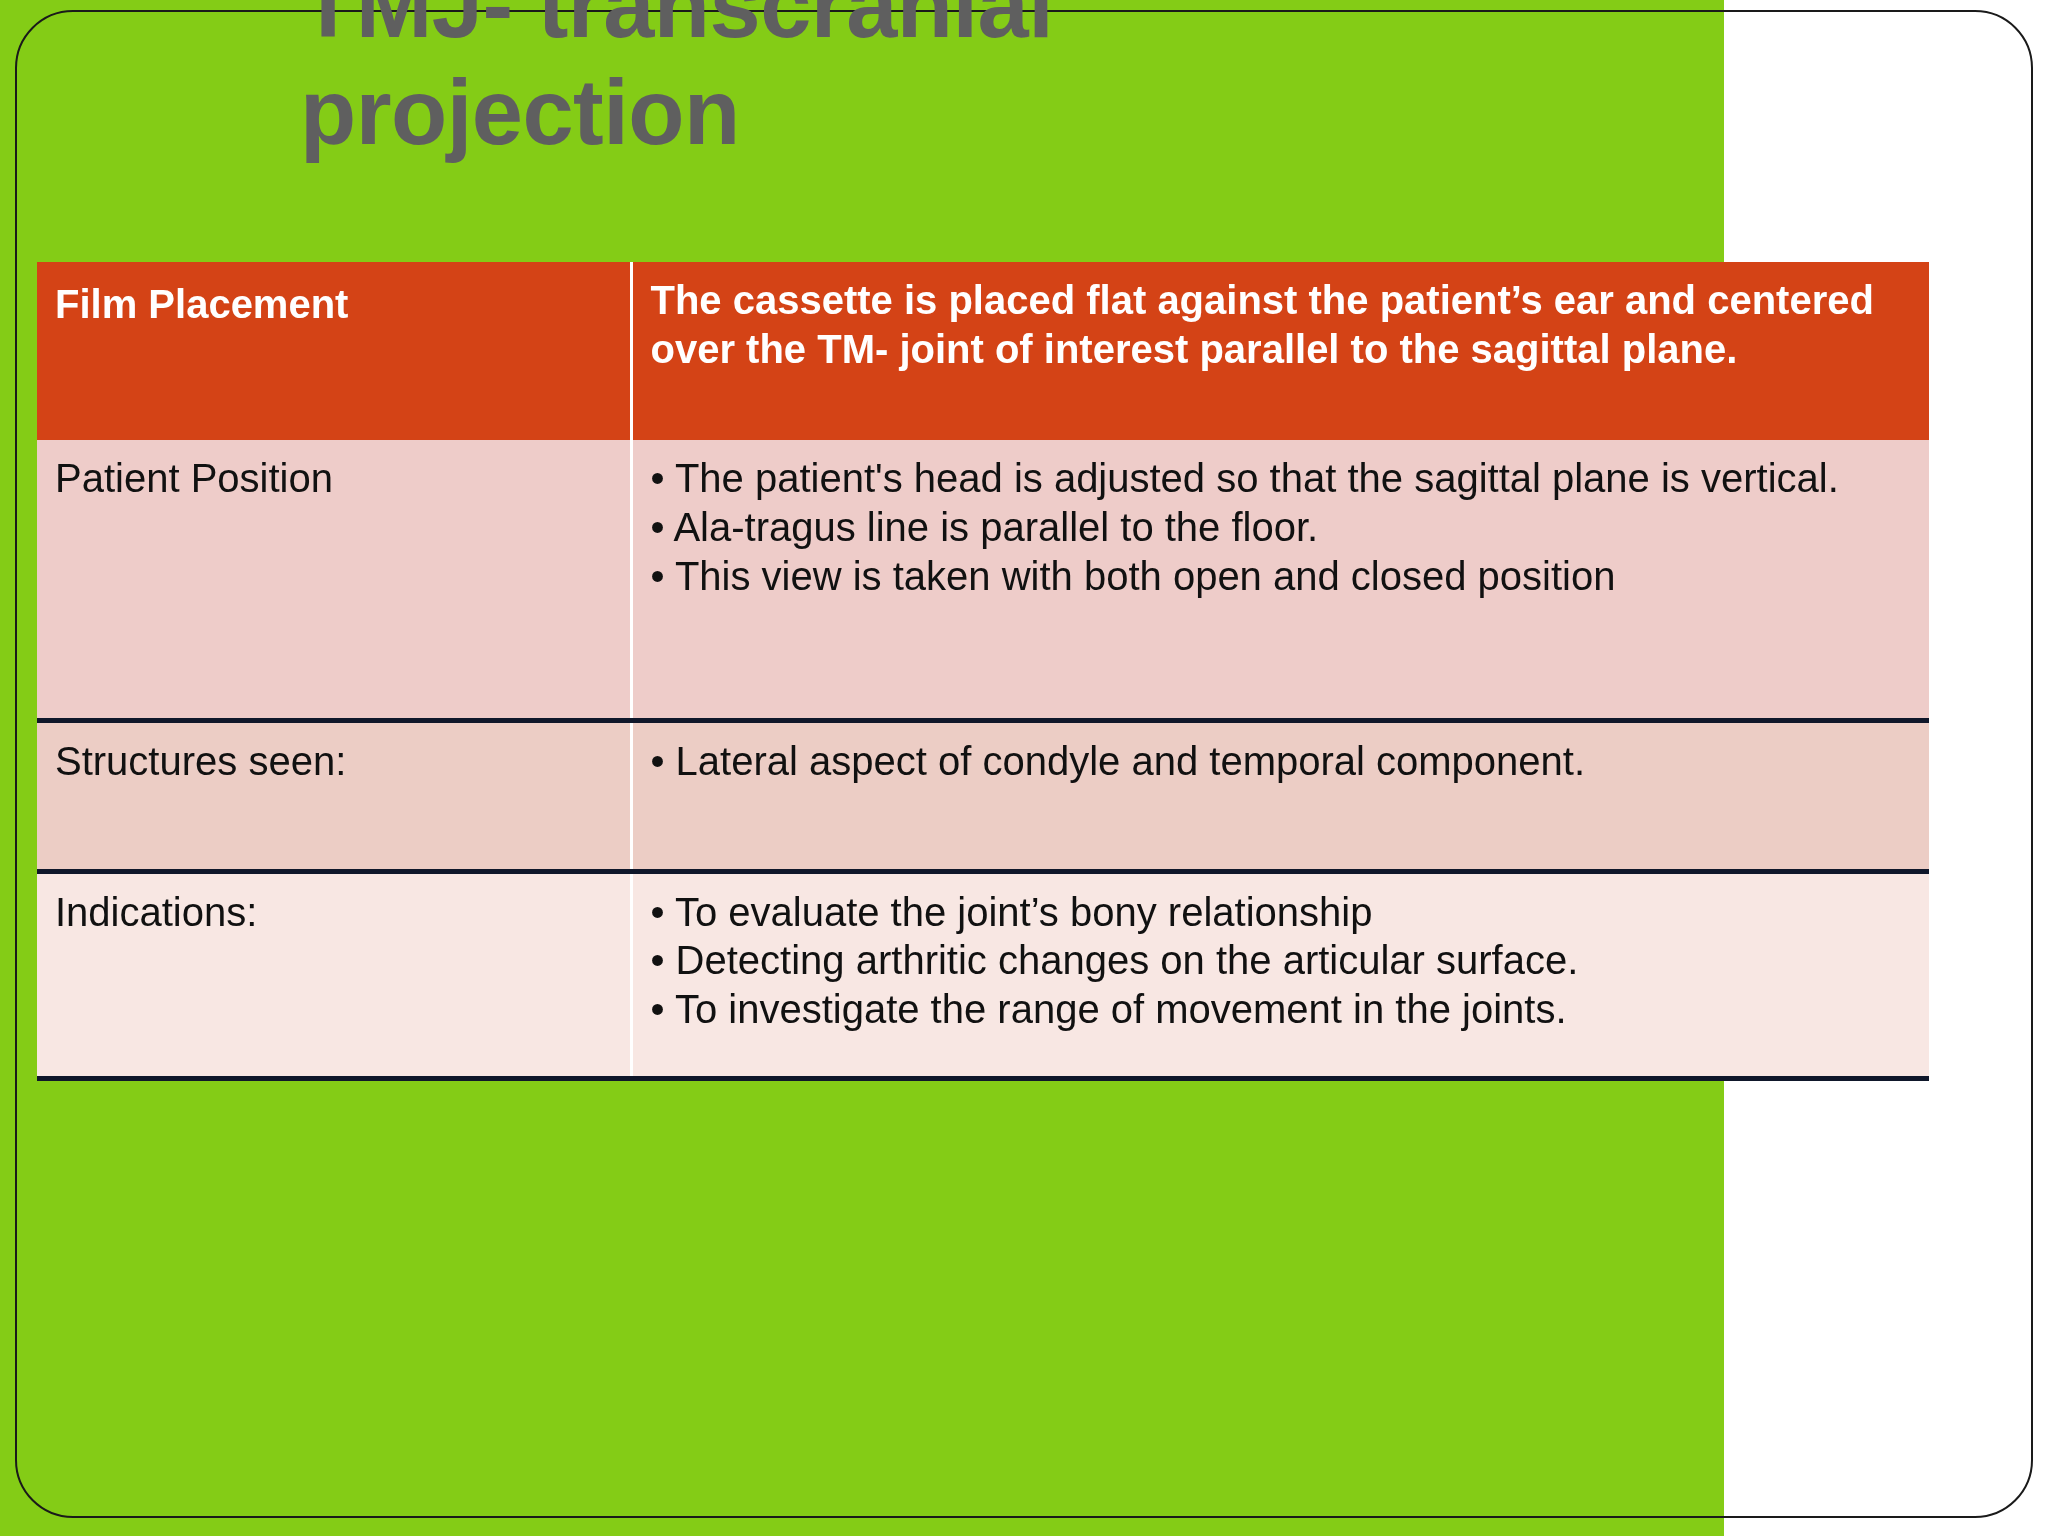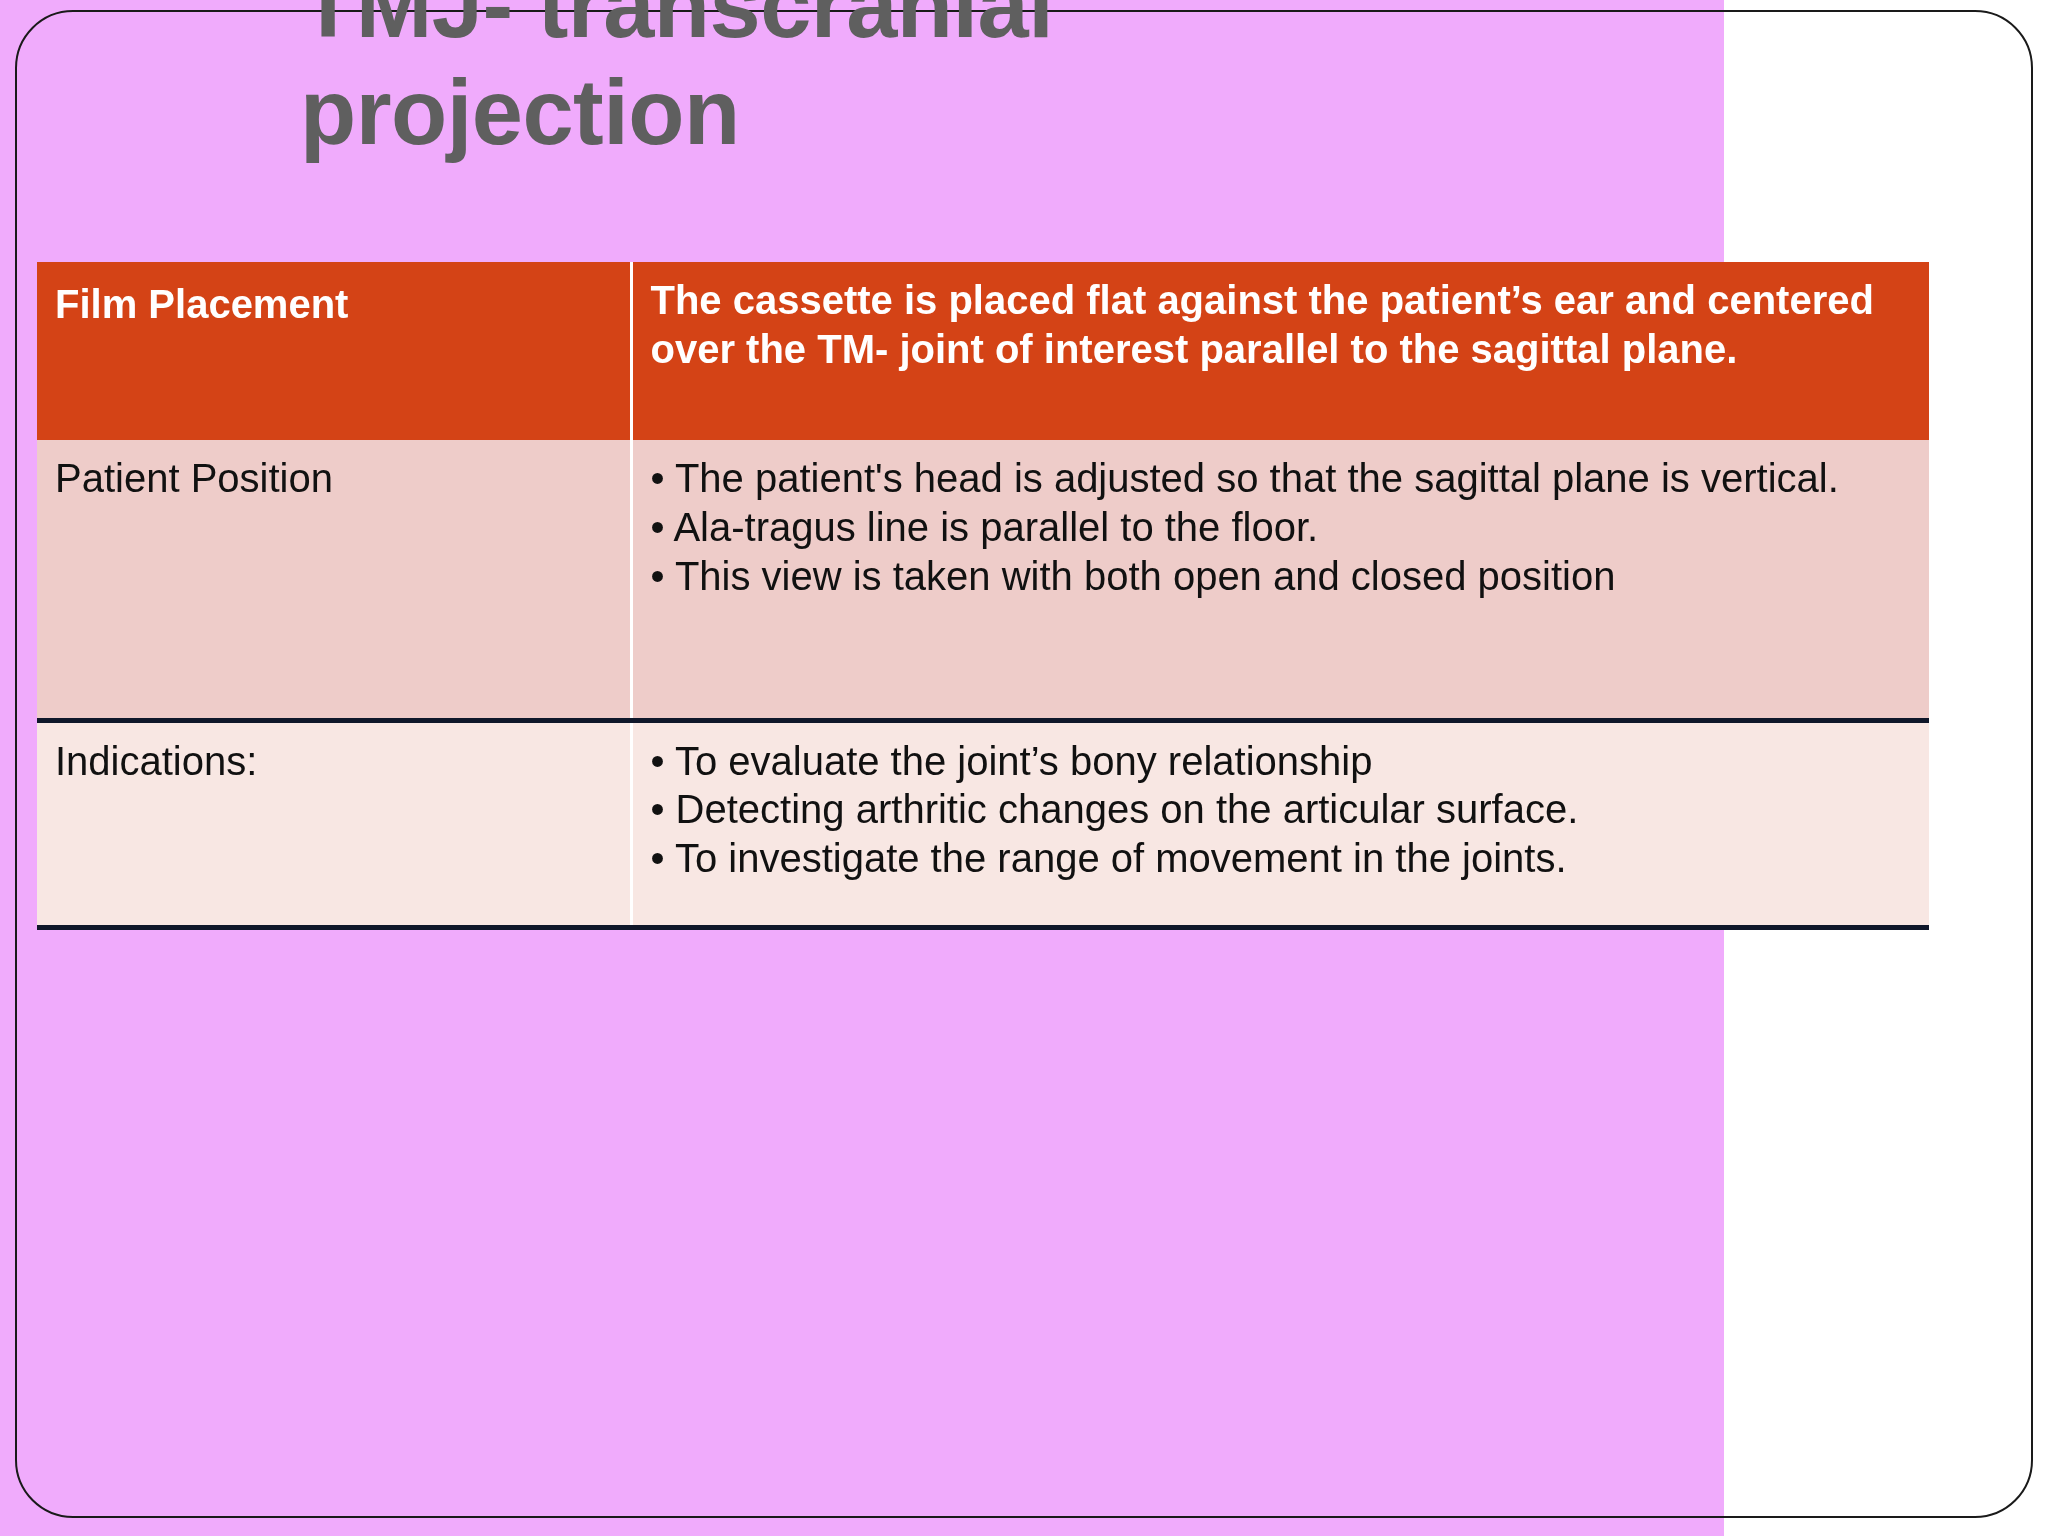--- a/index.html
+++ b/index.html
@@ -12,21 +12,21 @@
     height: 1536px;
     overflow: hidden;
     font-family: "Liberation Sans", sans-serif;
     -webkit-font-smoothing: antialiased;
   }
 
   .slide {
     position: relative;
     width: 1724px;
     height: 1536px;
-    background: #f0abfc;
+    background: #84cc16;
     box-sizing: border-box;
   }
 
   
   .slide-frame {
     position: absolute;
     left: 15px;
     top: 10px;
     width: 2018px;
     height: 1508px;
@@ -128,20 +128,24 @@
       </tr>
 
       <tr class="row-body tone-a h-min">
         <td class="col-label cell-label">Patient Position</td>
         <td class="col-body cell-body">•  The patient's head is adjusted so that the sagittal plane is vertical.
 • Ala-tragus line is parallel to the floor.
 • This view is taken with both open and closed  position</td>
       </tr>
 
 
+      <tr class="row-body tone-c h-ss">
+        <td class="col-label cell-label">Structures seen:</td>
+        <td class="col-body cell-body">•  Lateral aspect of condyle and temporal component.</td>
+      </tr>
 
       <tr class="row-body tone-d h-ind">
         <td class="col-label cell-label">Indications:</td>
         <td class="col-body cell-body">• To evaluate the joint’s bony relationship
 • Detecting arthritic changes on the articular surface.
 • To investigate the range of movement in the joints.</td>
       </tr>
 
     </tbody>
   </table>

